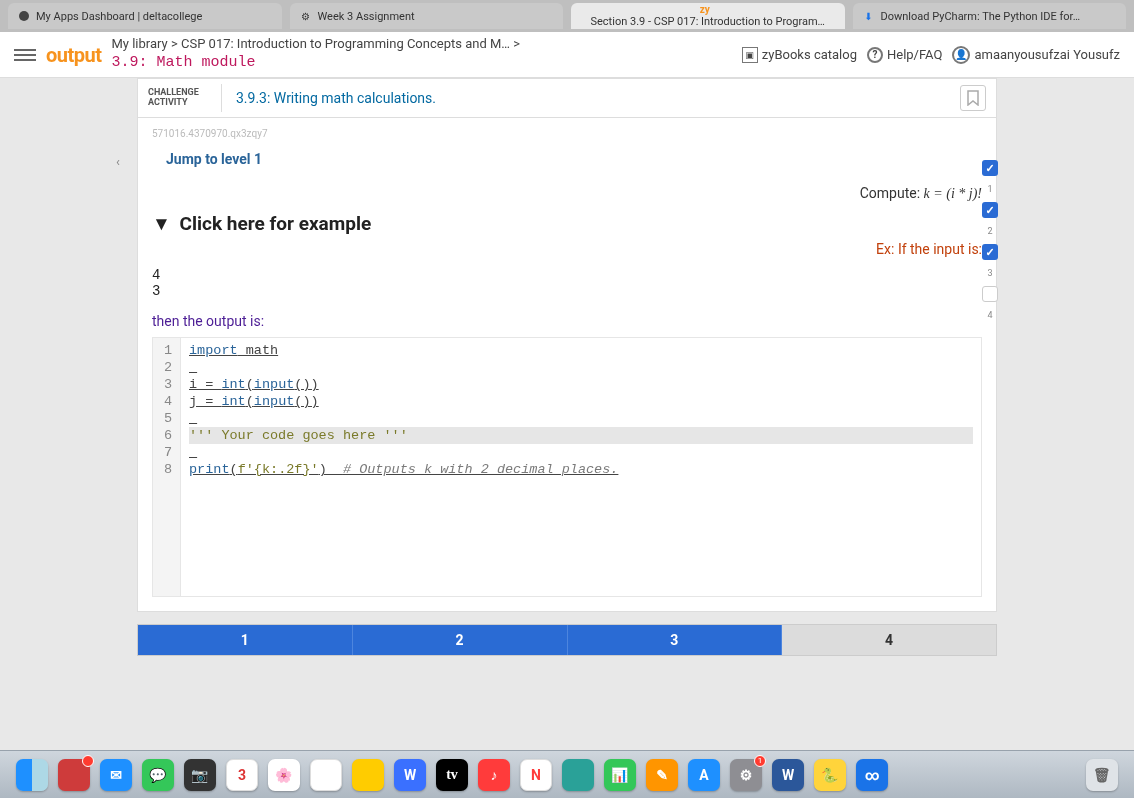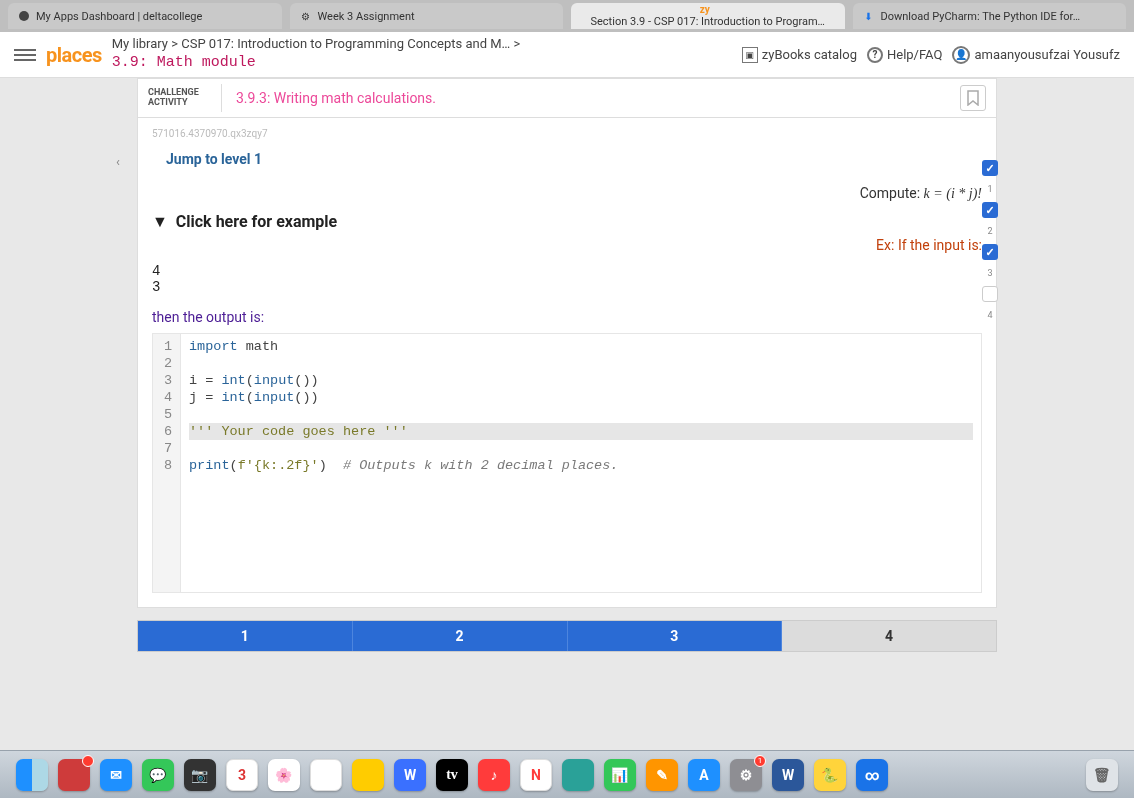--- a/index.html
+++ b/index.html
@@ -92,21 +92,21 @@
       background:#fff;
       border-right:1px solid #ddd;
       padding: 4px 10px;
       font-size:9px;
       font-weight:700;
       color:#555;
       line-height:1.1;
       text-align:left;
       width:84px;
     }
-    .activity-title { padding:0 14px; font-size:14px; color:#ec4899; }
+    .activity-title { padding:0 14px; font-size:14px; color:#0369a1; }
     .bookmark {
       margin-left:auto; margin-right:10px;
       width:26px;height:26px;border:1px solid #ccc;border-radius:3px;
       display:flex;align-items:center;justify-content:center;
       cursor:pointer;
     }
 
     .card {
       background:#fff;
       border:1px solid #ddd;
@@ -114,21 +114,21 @@
       padding: 10px 14px 14px 14px;
       position:relative;
     }
     .session-id { font-size:10px; color:#bbb; }
     .chev-left { position:absolute; left:-22px; top:36px; color:#888; font-size:13px; cursor:pointer;}
     .jump { margin:12px 0 18px 14px; }
     .jump a { color:#2a6499; font-weight:700; font-size:14px; text-decoration:none; cursor:pointer;}
 
     .problem { margin: 8px 0 10px 0; font-size:14px; color:#333;text-align:right; }
     .math { font-family: "Times New Roman", serif; font-style: italic; }
-    .example-toggle { font-weight:700; color:#222; font-size:16px; cursor:pointer;}
+    .example-toggle { font-weight:700; color:#222; font-size:19px; cursor:pointer;}
     .example-toggle .tri { display:inline-block; transform: rotate(0deg); margin-right:4px;}
     .ex-label { font-size:14px; color:#c2410c; margin-top:6px;text-align:right;}
     .mono-block {
       font-family: "Courier New", monospace;
       font-size:14px;
       margin: 10px 0 14px 0;
       white-space: pre;
       color:#222;
     }
     .then-label { font-size:14px; color:#4c1d95; margin:10px 0 8px 0; }
@@ -146,21 +146,21 @@
     }
     .gutter {
       background:#f4f4f4;
       color:#888;
       text-align:right;
       padding: 4px 8px 4px 4px;
       border-right:1px solid #e6e6e6;
       user-select:none;
       width:28px;
     }
-    .codearea { padding: 4px 8px; flex:1; white-space: pre; }
+    .codearea { padding: 4px 8px; flex:1; white-space: pre; text-decoration: underline; }
     .kw { color:#2a6499; }
     .fn { color:#2a6499; }
     .str { color:#7a7a2a; }
     .cmt { color:#7a7a7a; font-style: italic; }
     .hl-line { background: #e6e6e6; display:inline-block; width:100%;}
 
     
     .progress-col {
       position:absolute;
       right:-2px;
@@ -260,21 +260,21 @@
     <span>Download PyCharm: The Python IDE for…</span>
   </div>
 </div>
 
 <div class="header">
   <div class="menu-icon">
       <span></span>
       <span></span>
       <span></span>
     </div>
-  <div class="logo">places</div>
+  <div class="logo">output</div>
   <div class="breadcrumbs">
     <div>My library &gt; CSP 017: Introduction to Programming Concepts and M… &gt;</div>
     <div class="sub">3.9: Math module</div>
   </div>
   <div class="header-spacer"></div>
   <div class="header-link">
     <span class="icon-box">▣</span>
     <span>zyBooks catalog</span>
   </div>
   <div class="header-link">

